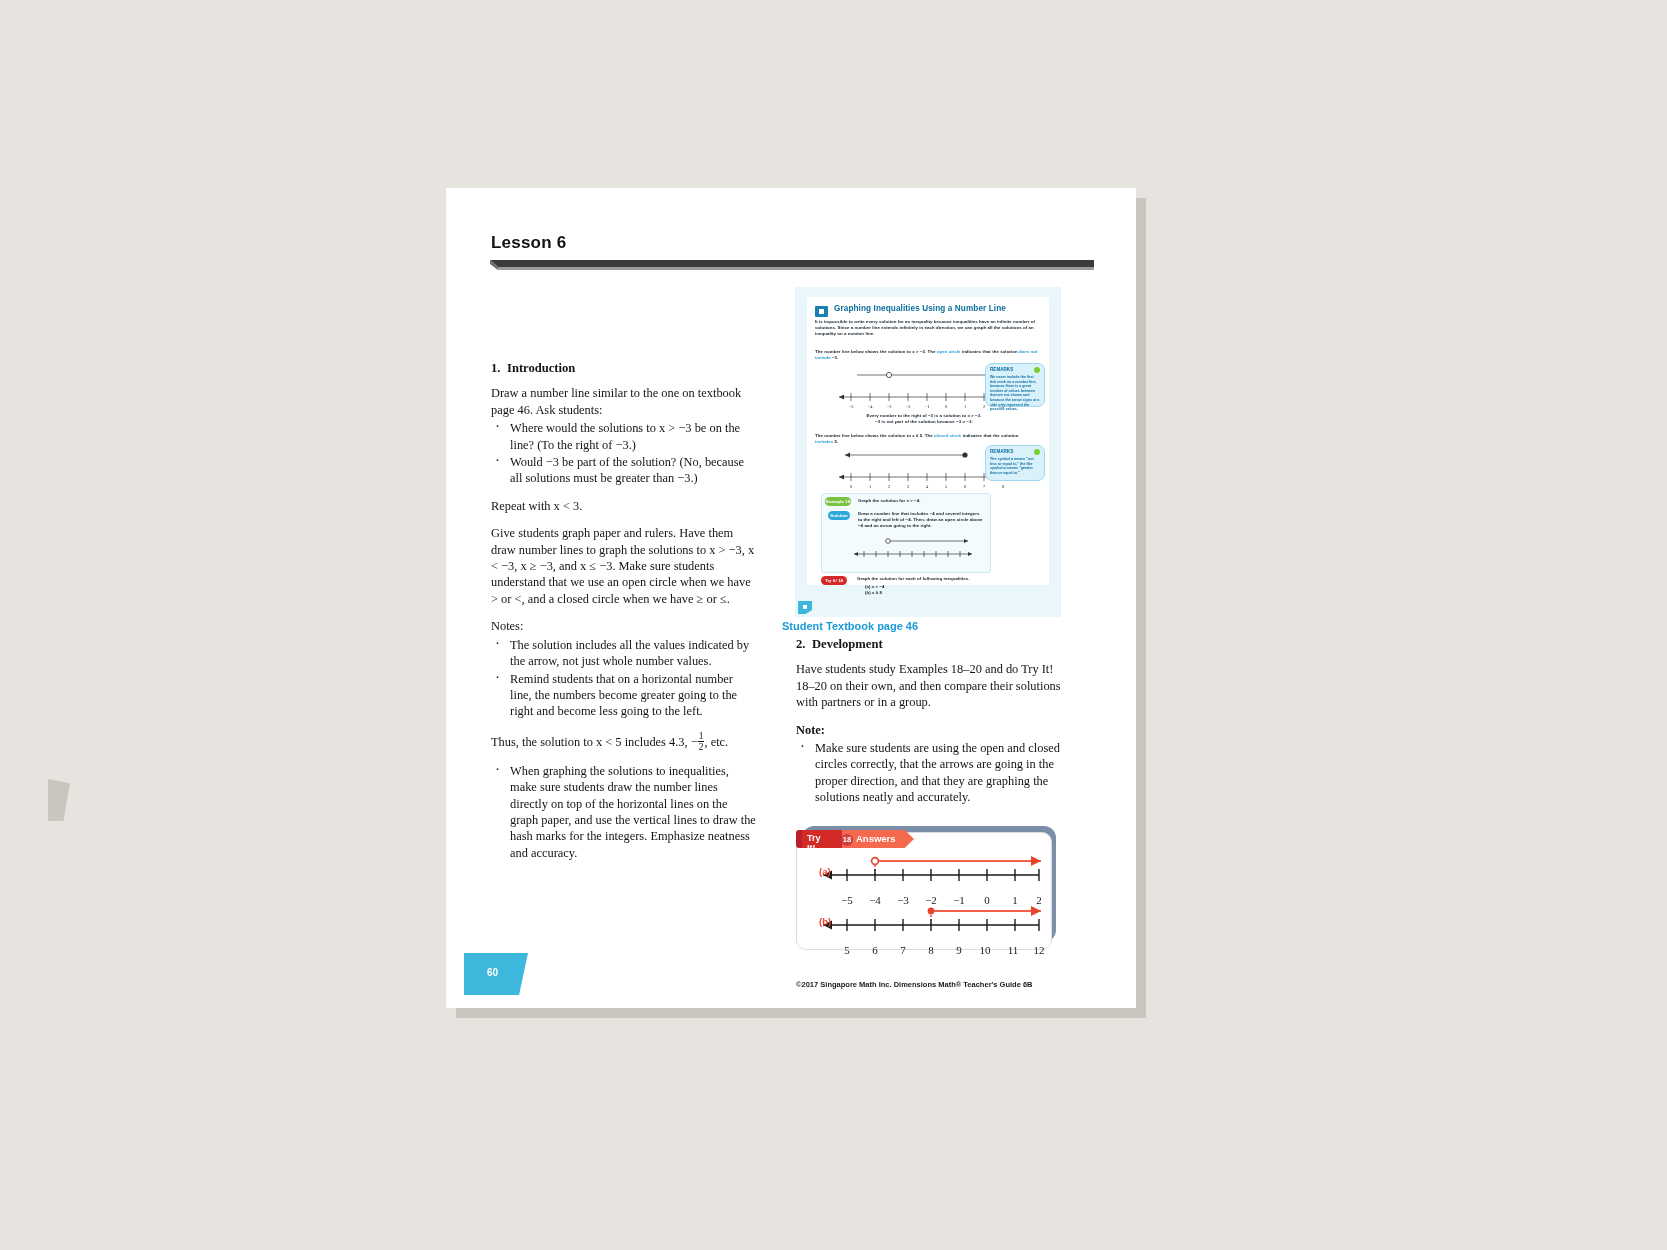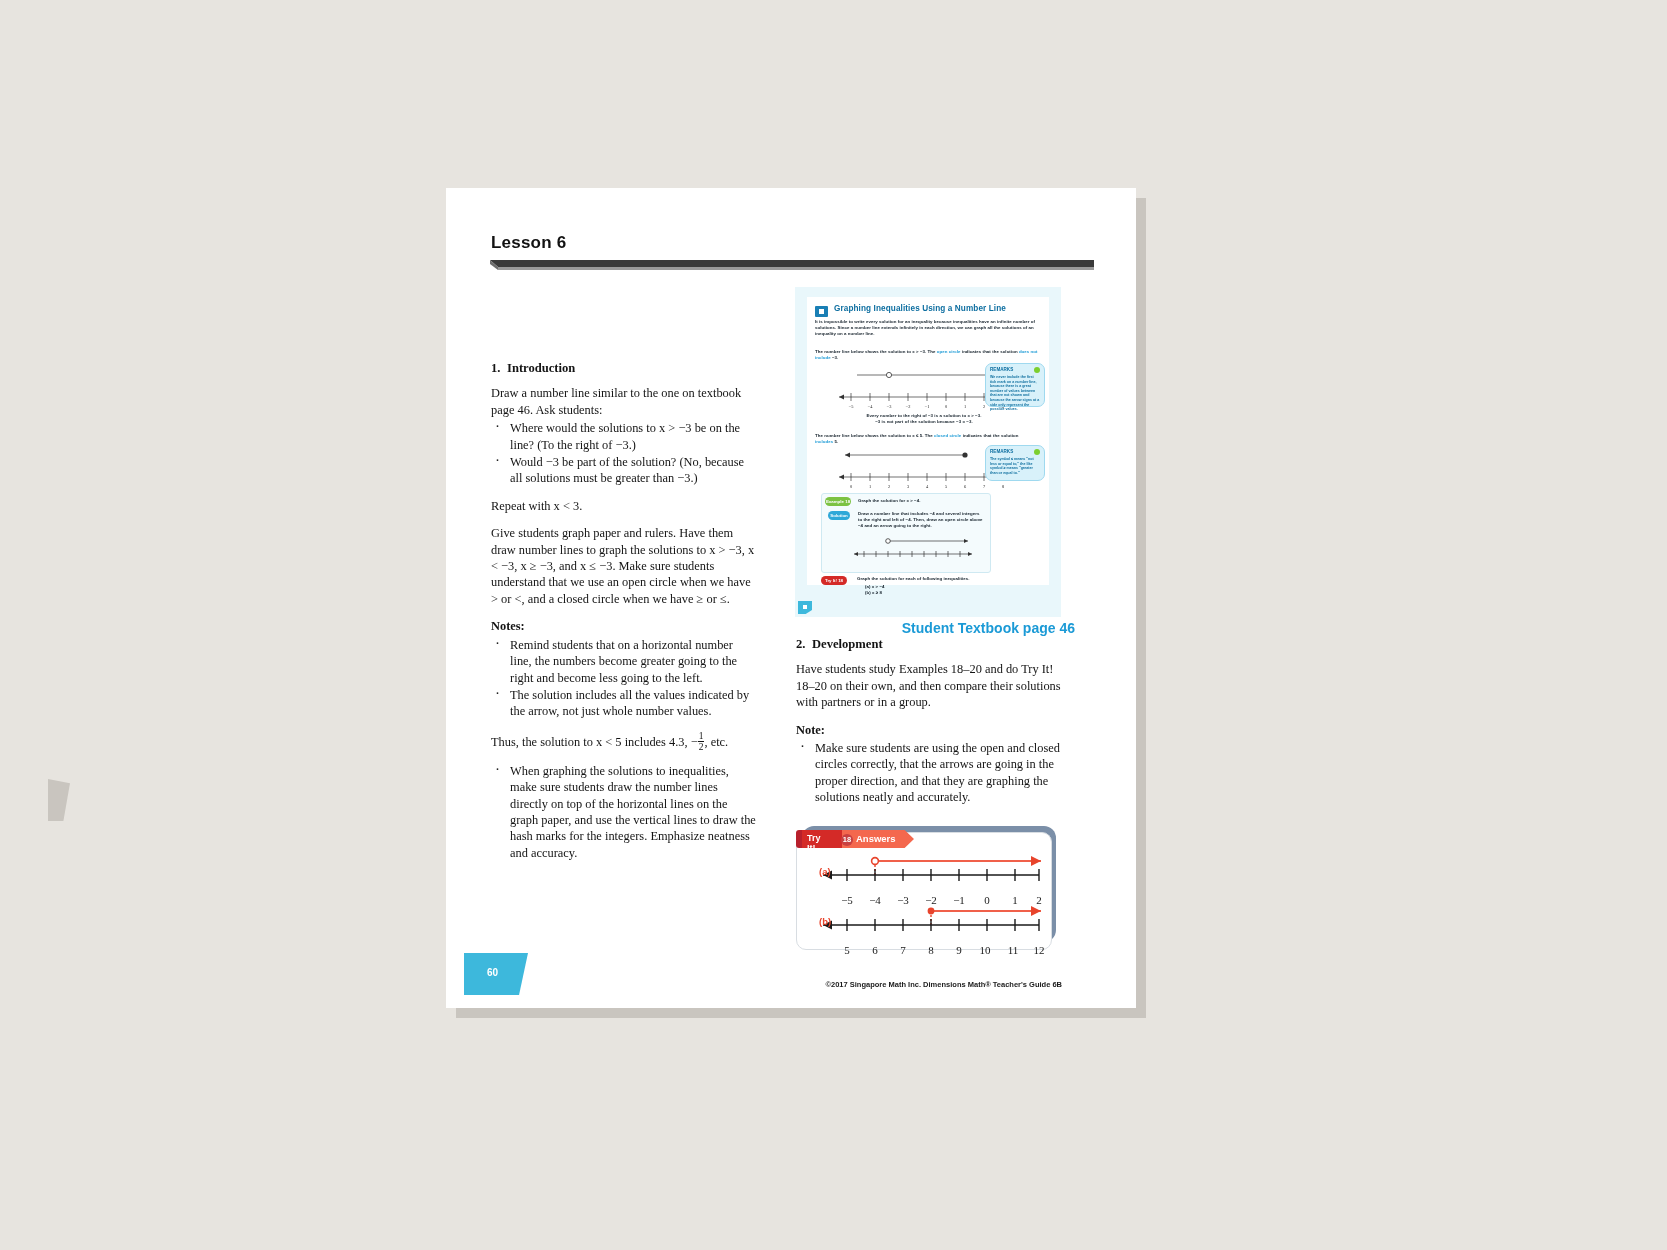--- a/index.html
+++ b/index.html
@@ -137,23 +137,23 @@
   .tb-corner{
     position:absolute;left:3px;bottom:3px;width:14px;height:13px;
     background:#3db8dc;
     clip-path:polygon(0 0,100% 0,100% 70%,55% 100%,0 100%);
   }
   .tb-corner::after{
     content:"";position:absolute;left:5px;top:4px;width:4px;height:4px;
     background:#fff;
   }
   .tb-caption{
-    position:absolute;left:366px;top:432px;width:266px;text-align:right;
-    font-family:"Liberation Sans", sans-serif;font-weight:bold;
-    font-size:14px;color:#1b9ad6;padding-right:3px;box-sizing:border-box;
+    position:absolute;left:336px;top:432px;width:266px;
+    font-family:"Liberation Sans", sans-serif;font-weight:bold;
+    font-size:11px;color:#1b9ad6;padding-right:3px;box-sizing:border-box;
   }
 
   
   .tryit{
     position:absolute;left:350px;top:638px;width:260px;height:122px;
   }
   .tryit-shadow{
     position:absolute;left:6px;top:0;width:254px;height:116px;
     background:#7b8fa8;border-radius:12px;
   }
@@ -213,21 +213,21 @@
     font-family:"Liberation Sans", sans-serif;font-weight:bold;
     font-size:10px;color:#fff;
   }
   .pagenum-shadow{
     position:absolute;left:48px;top:771px;width:22px;height:42px;
     background:#c9c5bf;
     clip-path:polygon(0 0,100% 10%,70% 100%,0 100%);
     z-index:-1;
   }
   .footer{
-    position:absolute;left:350px;top:792px;width:266px;text-align:right;
+    position:absolute;left:350px;top:792px;width:266px;text-align:left;
     font-family:"Liberation Sans", sans-serif;font-weight:bold;
     font-size:7.5px;color:#1b1b1b;
   }
 </style>
 </head>
 <body>
 
 <div class="stage">
 
   <div class="page-shadow"></div>
@@ -253,25 +253,25 @@
       <p class="tight">Draw a number line similar to the one on textbook page 46. Ask students:</p>
 
       <ul class="bl">
         <li>Where would the solutions to x &gt; −3 be on the line? (To the right of −3.)</li>
         <li>Would −3 be part of the solution? (No, because all solutions must be greater than −3.)</li>
       </ul>
 
       <p>Repeat with x &lt; 3.</p>
       <p>Give students graph paper and rulers. Have them draw number lines to graph the solutions to x &gt; −3, x &lt; −3, x ≥ −3, and x ≤ −3. Make sure students understand that we use an open circle when we have &gt; or &lt;, and a closed circle when we have ≥ or ≤.</p>
 
-      <p class="tight" style="font-weight:bold">Notes:</p>
+      <p class="tight" style="font-weight:normal">Notes:</p>
 
       <ul class="bl">
+        <li>The solution includes all the values indicated by the arrow, not just whole number values.</li>
         <li>Remind students that on a horizontal number line, the numbers become greater going to the right and become less going to the left.</li>
-        <li>The solution includes all the values indicated by the arrow, not just whole number values.</li>
       </ul>
 
       <p class="indent">
         <span>Thus, the solution to x &lt; 5 includes 4.3, −</span><span class="frac"><span class="n">1</span><span class="d">2</span></span><span>, etc.</span>
       </p>
 
       <ul class="bl">
         <li class="sp">When graphing the solutions to inequalities, make sure students draw the number lines directly on top of the horizontal lines on the graph paper, and use the vertical lines to draw the hash marks for the integers. Emphasize neatness and accuracy.</li>
       </ul>
     </div>

